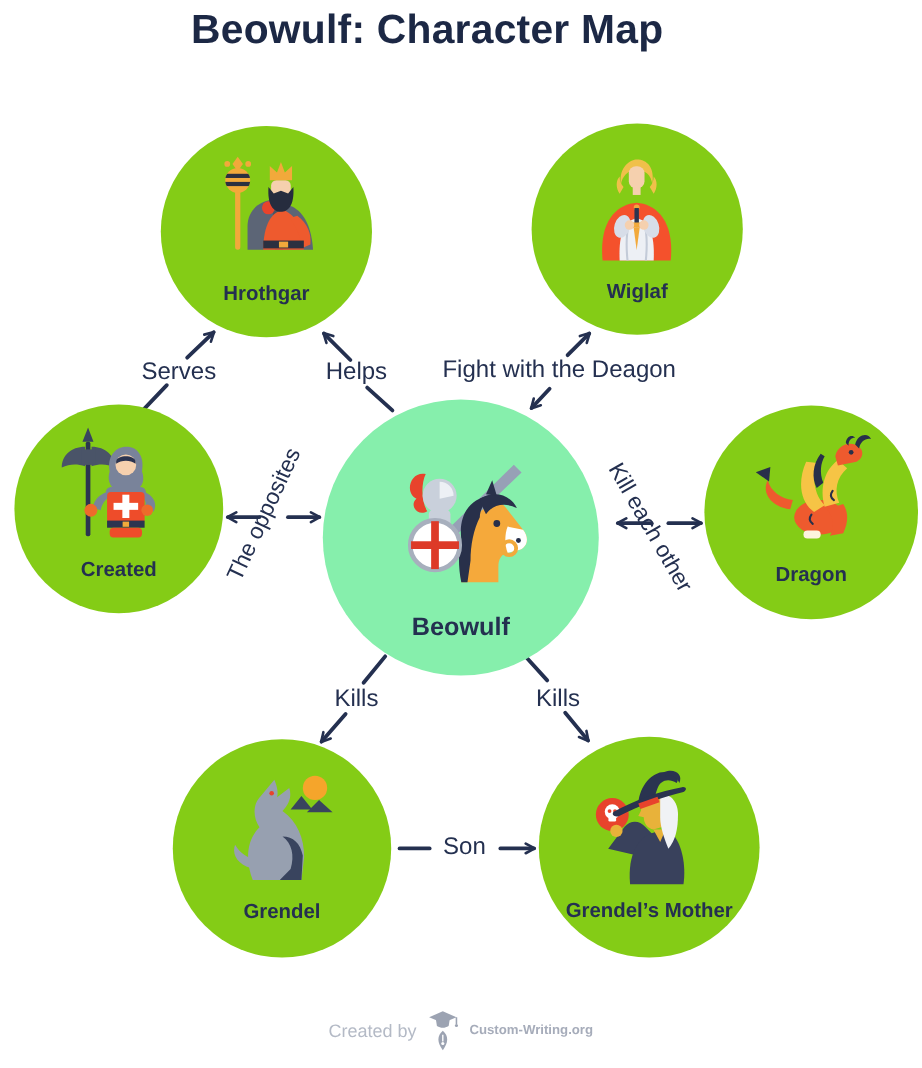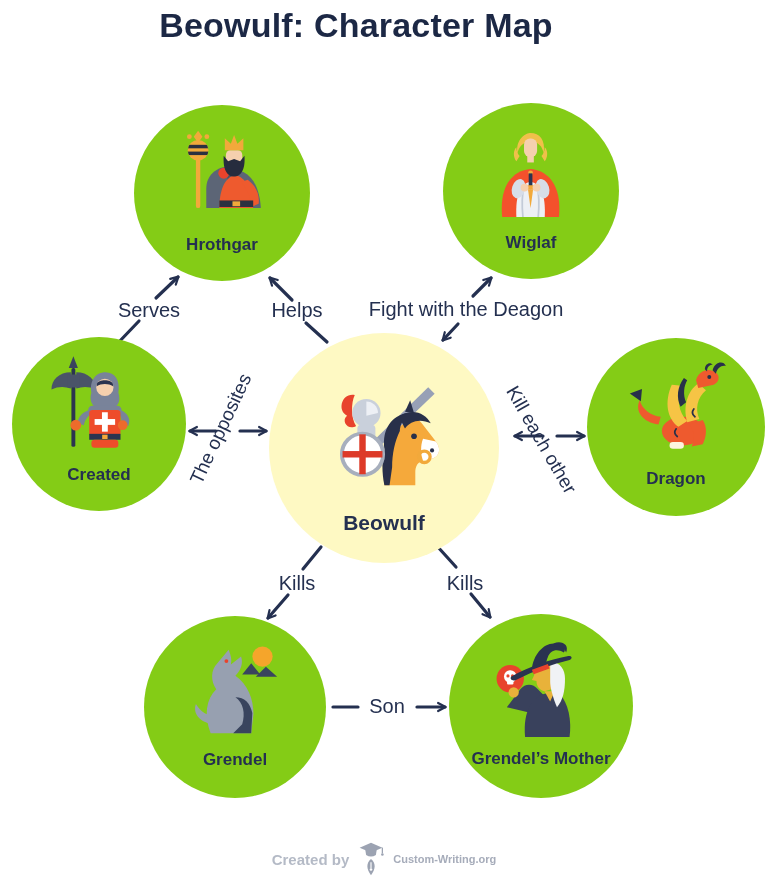--- a/index.html
+++ b/index.html
@@ -12,35 +12,35 @@
     font-size:34px;font-weight:bold;color:#1c2845;letter-spacing:.2px;margin:0;
   }
   .node{
     position:absolute;border-radius:50%;background:#84cc16;
     display:flex;flex-direction:column;align-items:center;
   }
   .node .icon{width:62%;height:auto;margin-top:10%;display:block;}
   .node-label{
     font-weight:bold;font-size:17px;color:#243050;margin-top:3px;white-space:nowrap;
   }
-  .node-beowulf{background:#fef9c3;}
+  .node-beowulf{background:#86efac;}
   .node-beowulf .icon{width:56%;margin-top:19%;}
   .node-beowulf .node-label{font-size:21px;margin-top:6px;}
   .edges{position:absolute;left:0;top:0;pointer-events:none;}
   .rel-label{
     position:absolute;transform:translate(-50%,-50%);
     font-size:20px;color:#243050;white-space:nowrap;
   }
   .rel-rot-left{transform:translate(-50%,-50%) rotate(-65deg);font-size:19px;}
   .rel-rot-right{transform:translate(-50%,-50%) rotate(60deg);font-size:19px;}
   .footer{
     position:absolute;left:0;top:840px;width:768px;
     display:flex;align-items:center;justify-content:center;gap:9px;
   }
-  .created-by{font-size:15px;color:#b4bac6;font-weight:bold;}
+  .created-by{font-size:15px;color:#b4bac6;}
   .brand{font-size:11px;font-weight:bold;color:#a6acba;}
 </style>
 </head>
 <body>
 
 <div class="canvas">
 
   <h1 class="title">Beowulf: Character Map</h1>
 
   <svg class="edges" width="768" height="890" viewBox="0 0 768 890">

